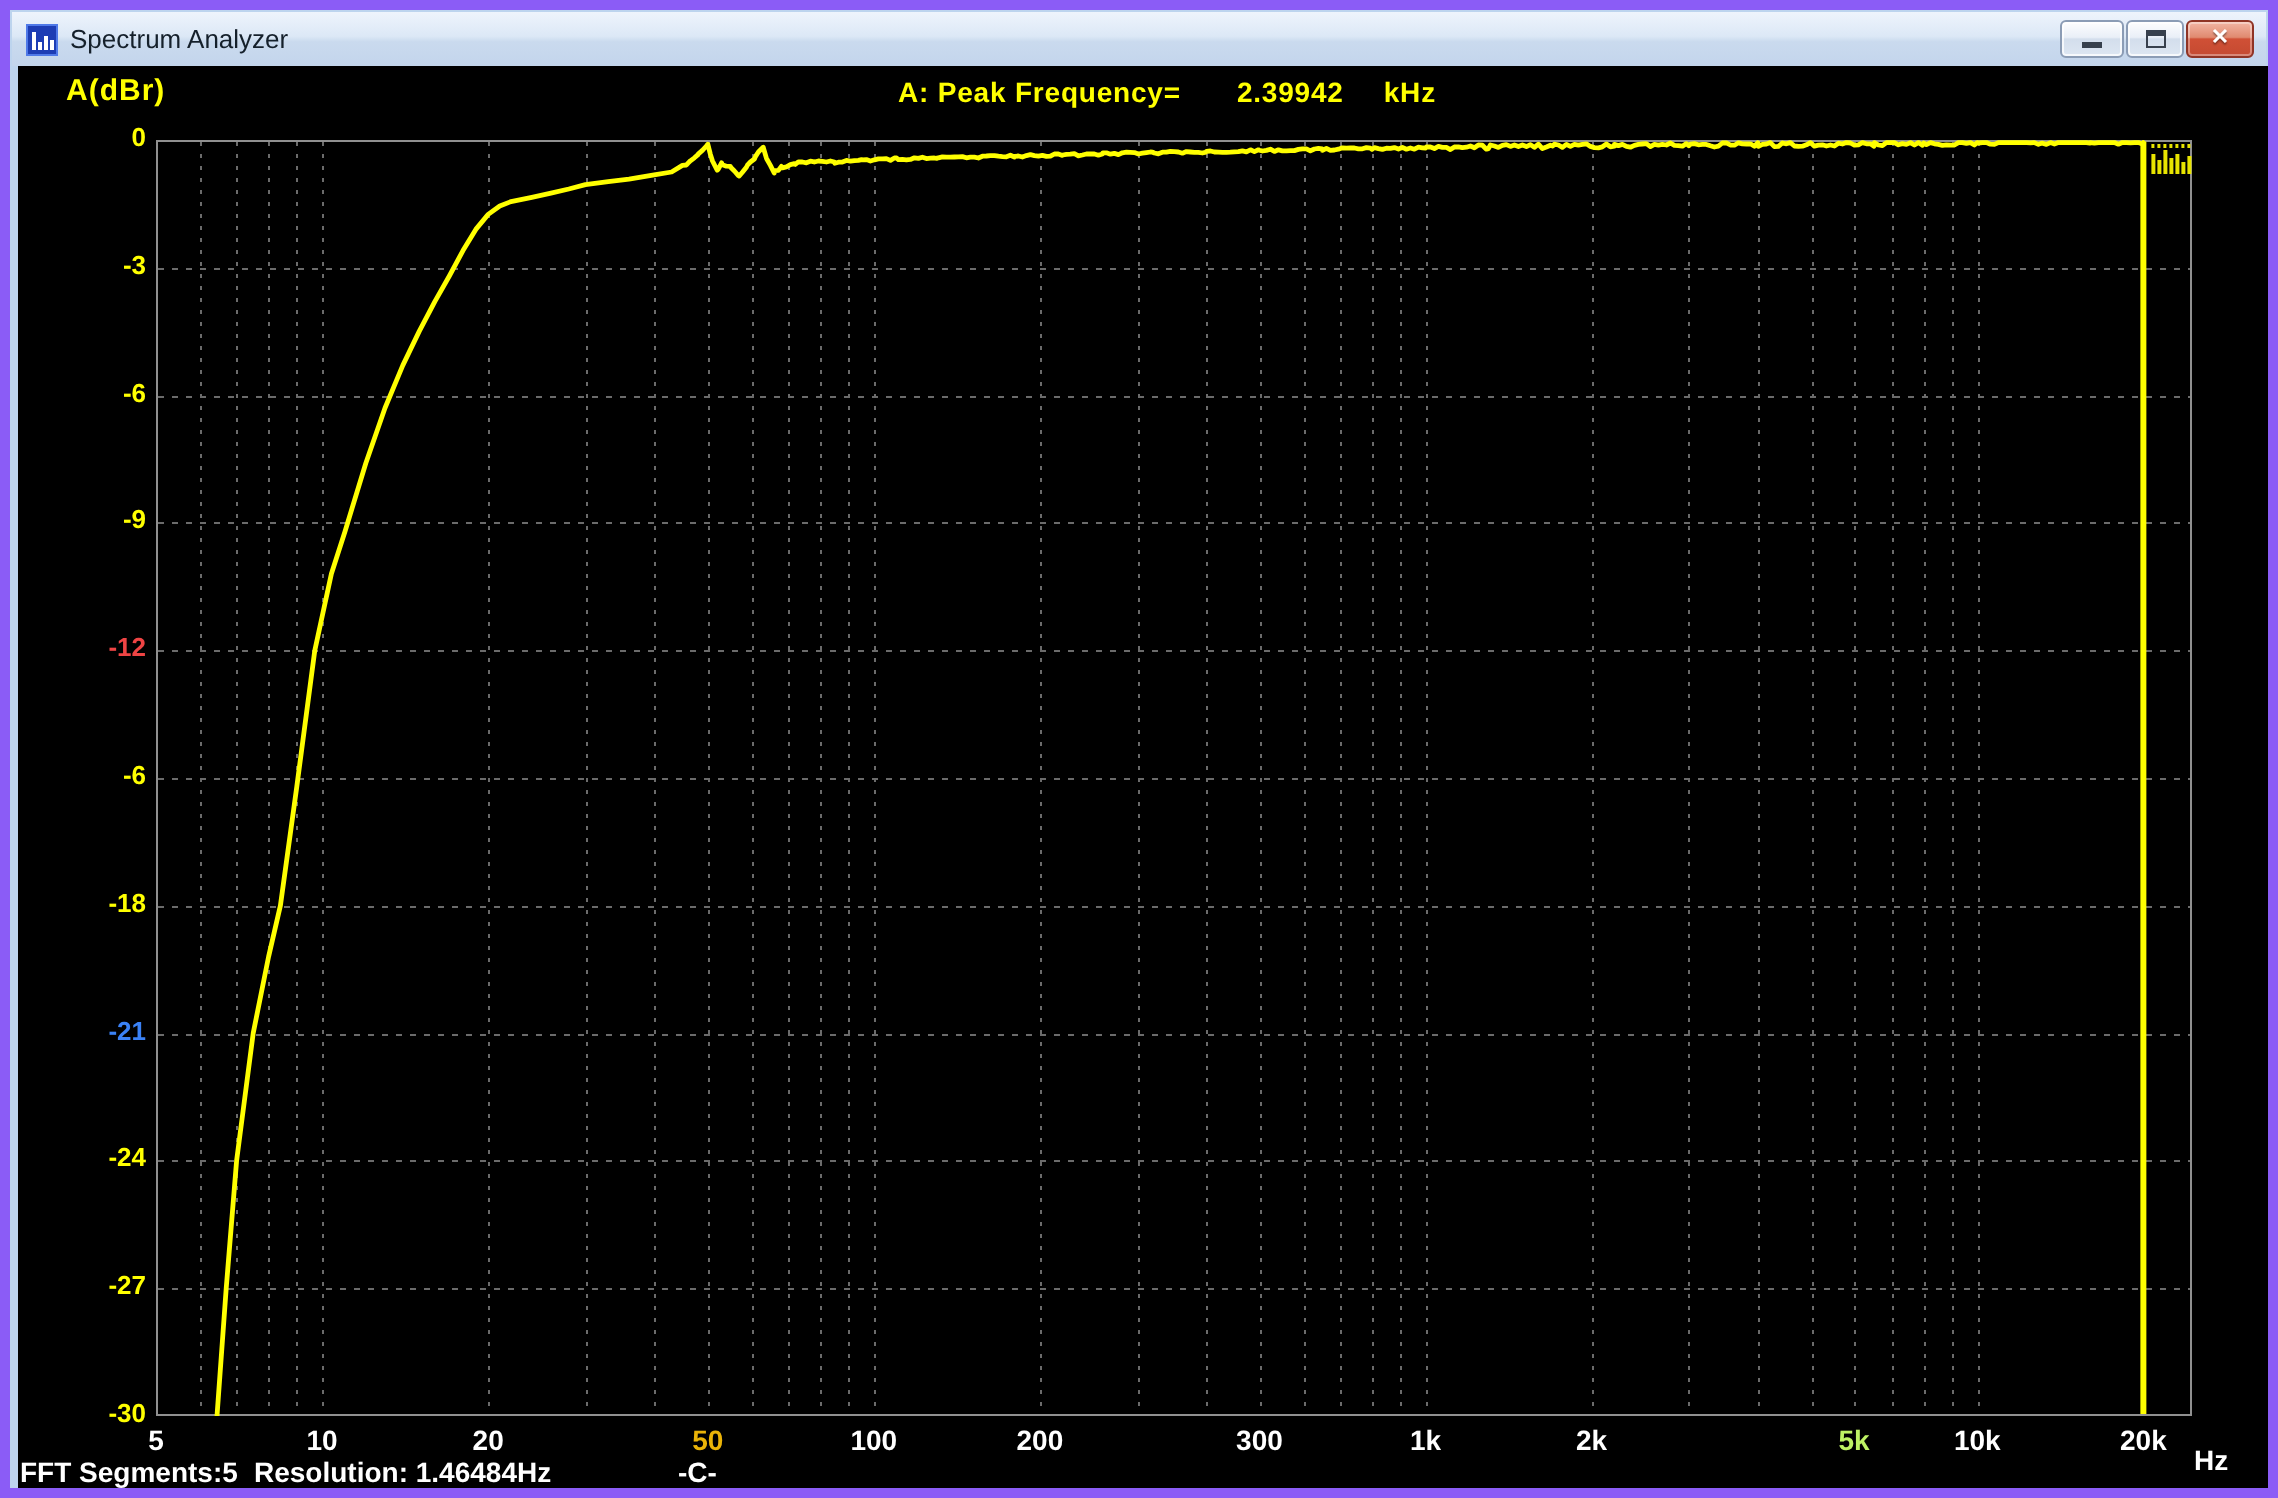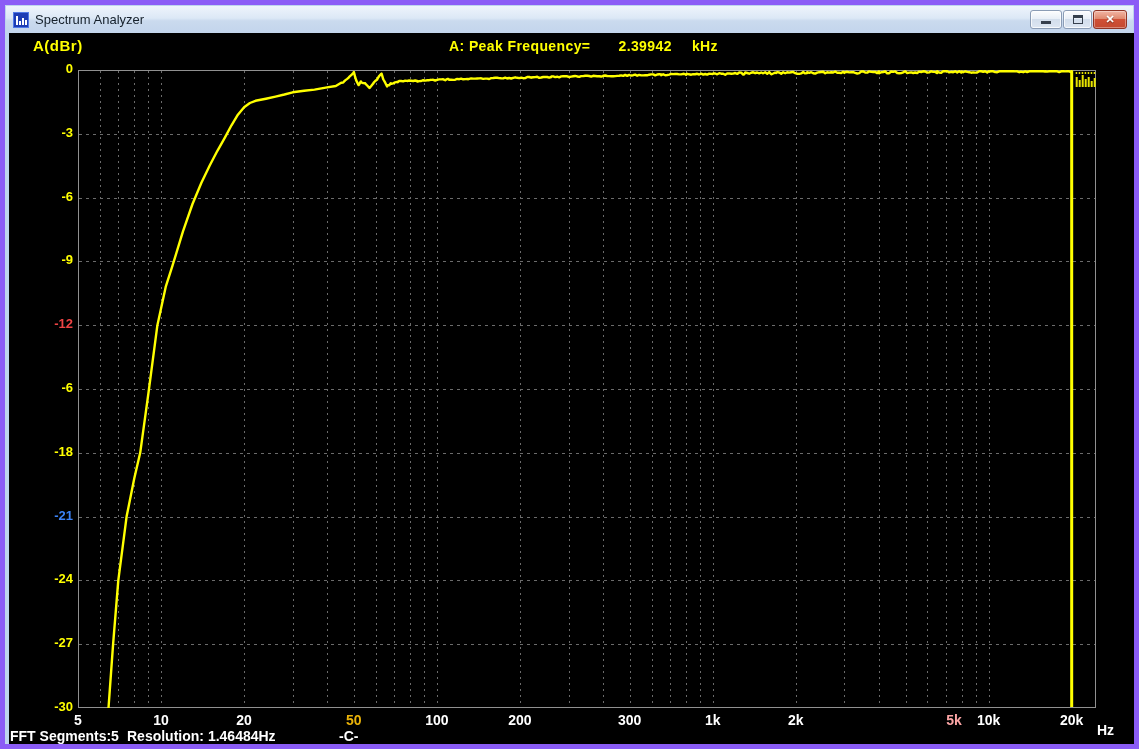--- a/index.html
+++ b/index.html
@@ -177,21 +177,21 @@
     <div id="xticks">
         <span class="xtick" style="left: 69px; top: 679px; color: rgb(255, 255, 255);">5</span>
         <span class="xtick" style="left: 152.044px; top: 679px; color: rgb(255, 255, 255);">10</span>
         <span class="xtick" style="left: 235.088px; top: 679px; color: rgb(255, 255, 255);">20</span>
         <span class="xtick" style="left: 344.866px; top: 679px; color: #eab308;">50</span>
         <span class="xtick" style="left: 427.91px; top: 679px; color: rgb(255, 255, 255);">100</span>
         <span class="xtick" style="left: 510.954px; top: 679px; color: rgb(255, 255, 255);">200</span>
         <span class="xtick" style="left: 620.732px; top: 679px; color: rgb(255, 255, 255);">300</span>
         <span class="xtick" style="left: 703.776px; top: 679px; color: rgb(255, 255, 255);">1k</span>
         <span class="xtick" style="left: 786.82px; top: 679px; color: rgb(255, 255, 255);">2k</span>
-        <span class="xtick" style="left: 945px; top: 679px; color: #fca5a5;">5k</span>
+        <span class="xtick" style="left: 918px; top: 679px; color: #bef264;">5k</span>
         <span class="xtick" style="left: 979.642px; top: 679px; color: rgb(255, 255, 255); text-align: center;">10k</span>
         <span class="xtick" style="left: 1062.69px; top: 679px; color: rgb(255, 255, 255);">20k</span>
       </div>
 
     <div class="hz-label">Hz</div>
 
     <div class="statusbar">
       <span class="st-seg">FFT Segments:5</span>
       <span class="st-res">Resolution: 1.46484Hz</span>
       <span class="st-coup">-C-</span>

